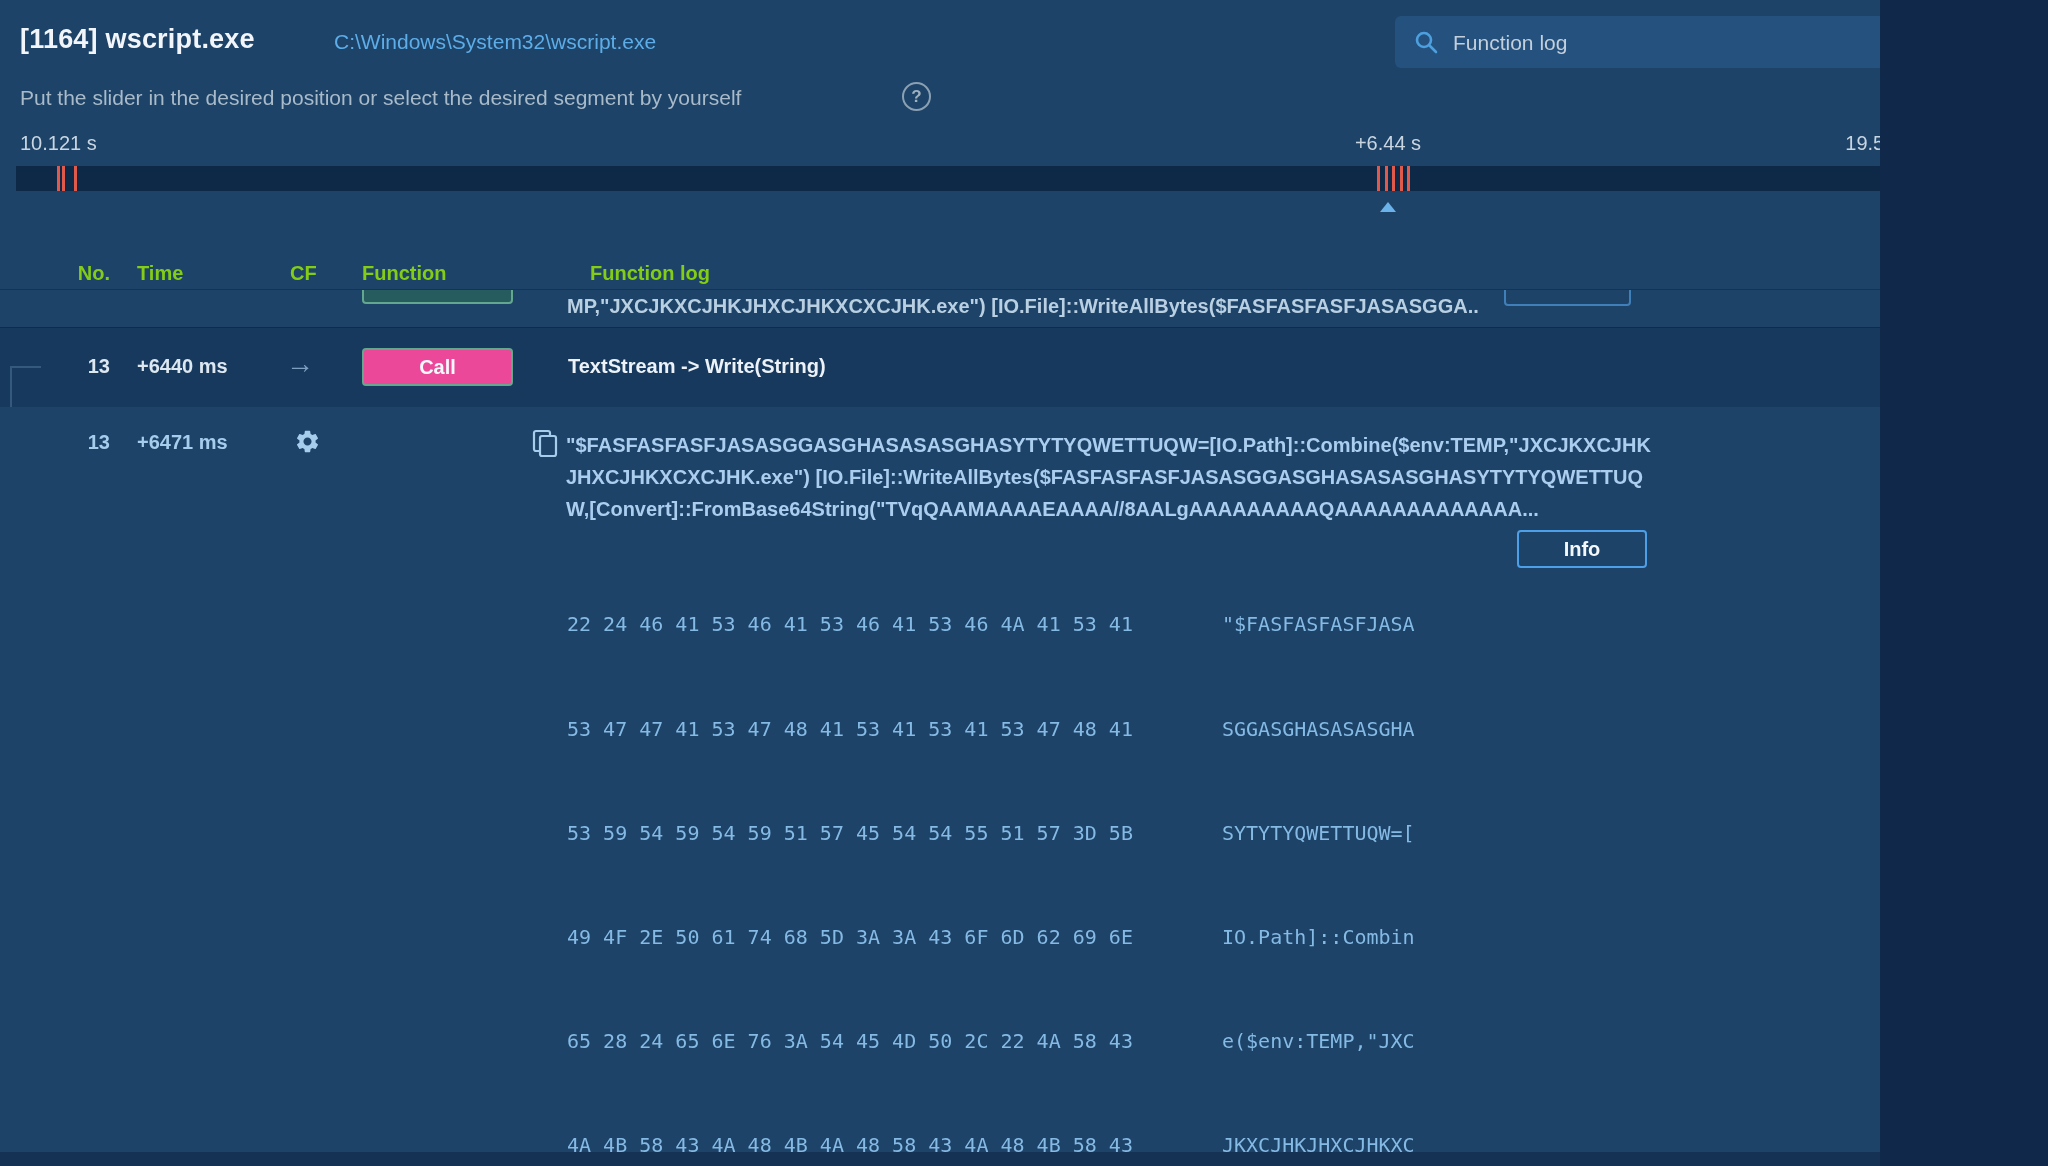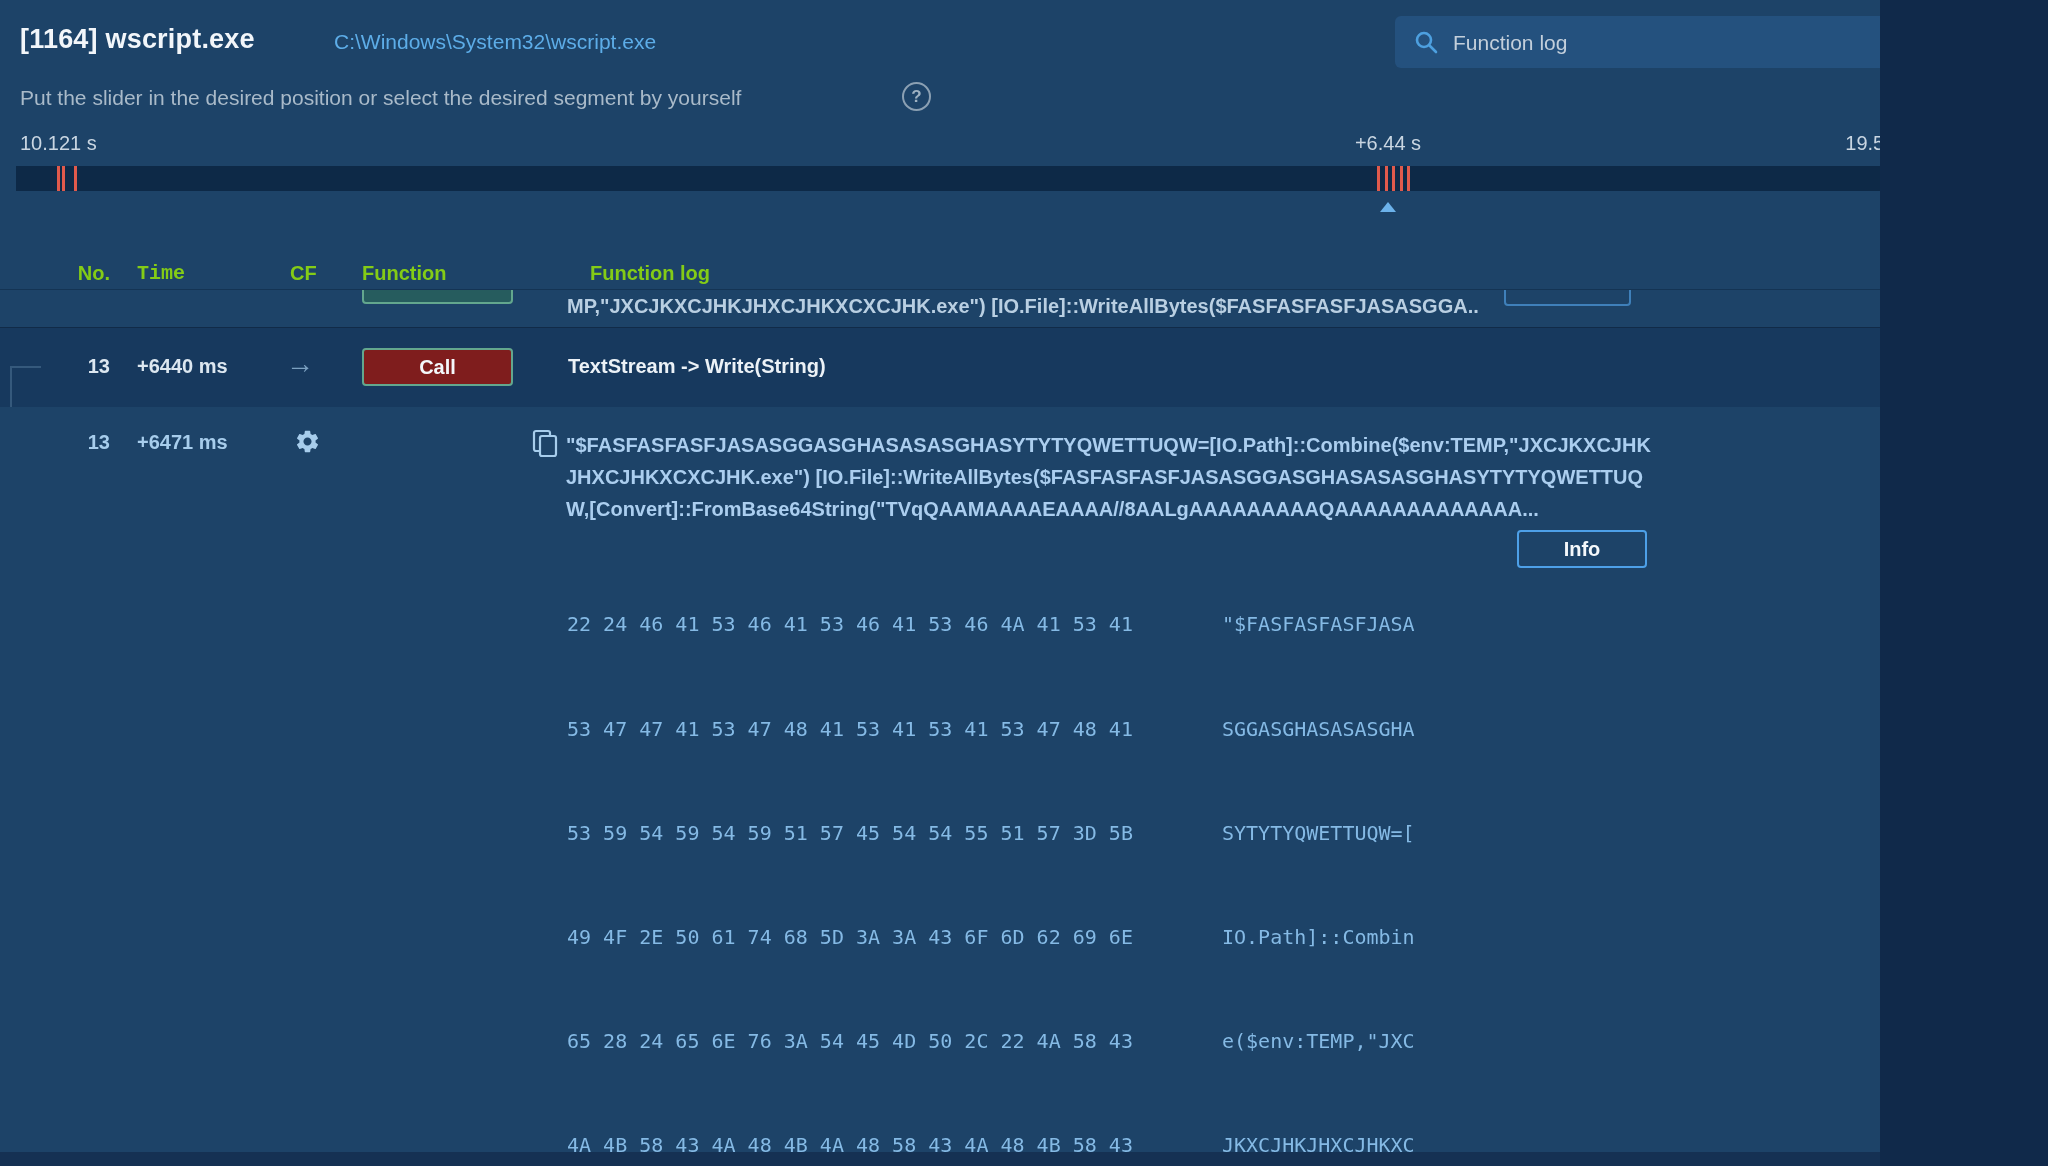--- a/index.html
+++ b/index.html
@@ -26,41 +26,41 @@
   #tl-offset{left:1318px;width:140px;text-align:center;}
   #tl-end{left:1792px;width:130px;text-align:right;}
   #timeline-bar{left:16px;top:166px;width:2016px;height:25px;background:#0d2947;}
   .tick{position:absolute;top:0;width:3px;height:25px;background:#e05a4c;}
   #slider-marker{left:1380px;top:202px;width:0;height:0;
       border-left:8px solid transparent;border-right:8px solid transparent;border-bottom:10px solid #6cb2ea;}
 
   
   .col-h{top:254px;font-size:20px;font-weight:bold;color:#84cc16;margin-top:8px;}
   #col-no{left:60px;width:50px;text-align:right;}
-  #col-time{left:137px;font-family:Liberation Mono, monospace;}
+  #col-time{left:137px;}
   #col-cf{left:290px;}
   #col-op{left:362px;}
   #col-fl{left:590px;}
   #header-sep{left:0;top:289px;width:2048px;height:1px;background:rgba(6,26,48,.35);}
 
   
   #clipped-row{left:0;top:290px;width:2048px;height:37px;overflow:hidden;}
   #clipped-text{position:absolute;left:567px;top:5px;font-size:20px;font-weight:bold;color:#b9cfe2;white-space:nowrap;}
   #clipped-call-btn{position:absolute;left:362px;top:-26px;width:147px;height:36px;background:#265c5e;
       border:2px solid #63a78e;border-radius:4px;}
   #clipped-info-btn{position:absolute;left:1504px;top:-23px;width:123px;height:35px;background:transparent;
       border:2px solid #3f80ba;border-radius:4px;}
   #row-sep{left:0;top:327px;width:2048px;height:1px;background:rgba(5,20,40,.5);}
 
   
   #call-row{left:0;top:328px;width:2048px;height:79px;background:#17395e;}
   #call-no{position:absolute;left:60px;top:27px;width:50px;text-align:right;font-size:20px;font-weight:bold;color:#dce7f0;}
   #call-time{position:absolute;left:137px;top:27px;font-size:20px;font-weight:bold;color:#dce7f0;}
   #cf-arrow{position:absolute;left:286px;top:20px;font-size:28px;color:#7ba0c0;}
-  #call-btn{position:absolute;left:362px;top:20px;width:147px;height:34px;background:#7f1d1d;
+  #call-btn{position:absolute;left:362px;top:20px;width:147px;height:34px;background:#ec4899;
       border:2px solid #63a78e;border-radius:4px;color:#f4f8fb;font-size:20px;font-weight:bold;
       text-align:center;line-height:34px;cursor:pointer;}
   #call-funclog{position:absolute;left:568px;top:27px;font-size:20px;font-weight:bold;color:#ecf2f7;}
   #tree-elbow-h{position:absolute;left:10px;top:38px;width:31px;height:2px;background:#35597c;}
   #tree-line-v{left:10px;top:366px;width:2px;height:784px;background:#35597c;}
 
   
   #detail-row{left:0;top:407px;width:2048px;height:745px;background:#1d4368;}
   #detail-no{position:absolute;left:60px;top:24px;width:50px;text-align:right;font-size:20px;font-weight:bold;color:#a7cdec;}
   #detail-time{position:absolute;left:137px;top:24px;font-size:20px;font-weight:bold;color:#a7cdec;}

